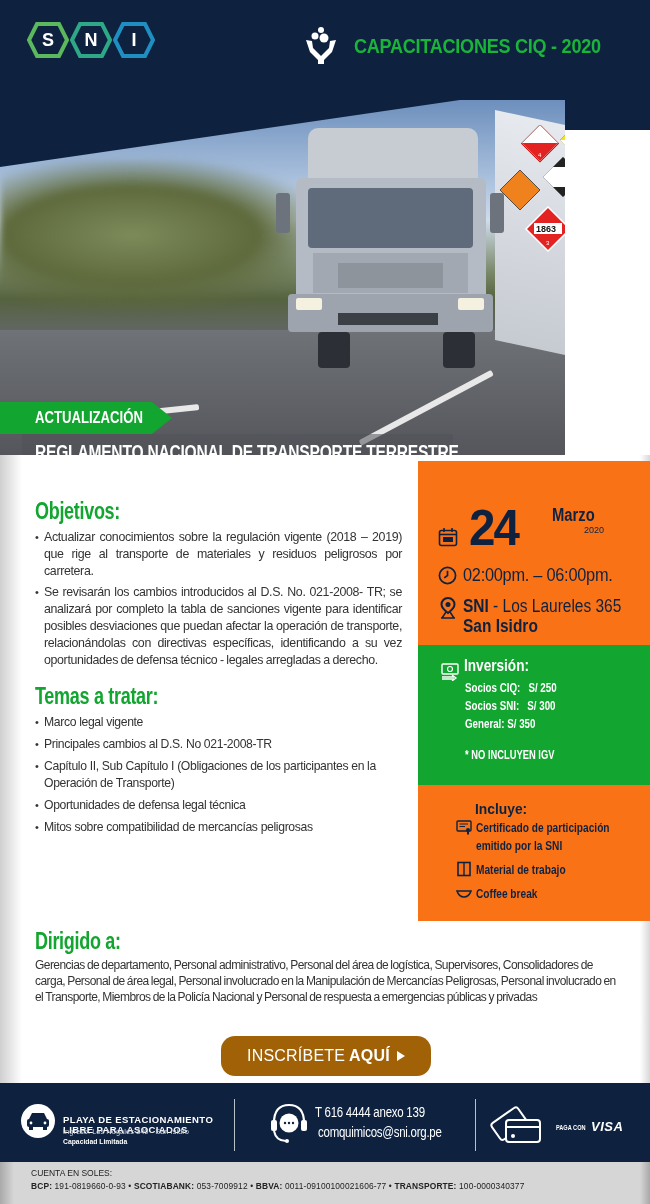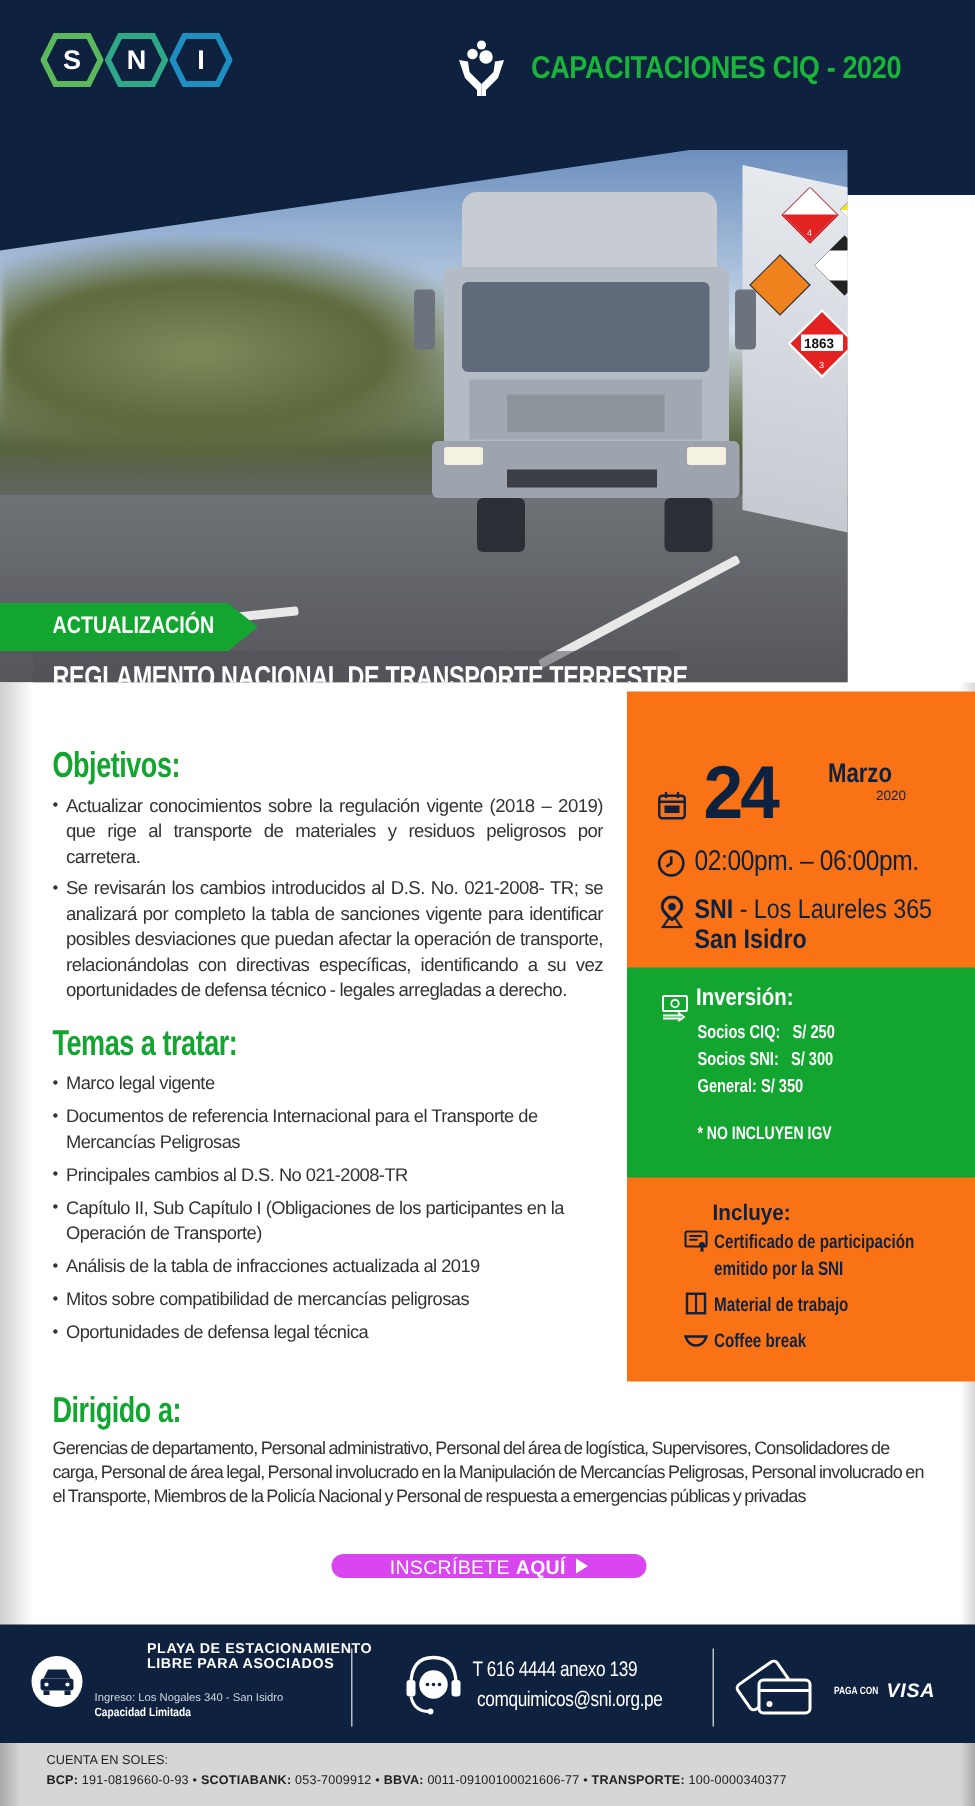--- a/index.html
+++ b/index.html
@@ -71,28 +71,28 @@
 
   .incl { position: absolute; left: 0; top: 324px; width: 232px; height: 136px; }
   .incl-title { position: absolute; left: 57px; top: 15px; color: #0e2240; font-weight: bold; font-size: 15px; transform: scaleX(0.92); transform-origin: left top; }
   .incl-item { position: absolute; left: 38px; display: flex; align-items: flex-start; }
   .incl-item .ic { width: 16px; height: 16px; margin-right: 4px; flex: none; }
   .incl-item span { color: #0e2240; font-weight: bold; font-size: 13px; line-height: 18px; transform: scaleX(0.78); transform-origin: left top; white-space: nowrap; display: block; }
 
   .sec-dir { position: absolute; left: 35px; top: 472px; width: 590px; }
   .dir-text { font-size: 12px; line-height: 16px; color: #333; letter-spacing: -0.55px; word-spacing: -0.6px; margin-top: 2px; }
 
-  .cta { position: absolute; left: 221px; top: 581px; width: 210px; height: 16px; background: #d946ef; border-radius: 14px; display: flex; align-items: center; justify-content: center; color: #fff; font-size: 13px; letter-spacing: 0.2px; cursor: pointer; }
+  .cta { position: absolute; left: 221px; top: 581px; width: 210px; height: 40px; background: #a16207; border-radius: 14px; display: flex; align-items: center; justify-content: center; color: #fff; font-size: 16px; letter-spacing: 0.2px; cursor: pointer; }
   .cta b { margin-left: 4px; font-weight: bold; }
   .cta .tri { margin-left: 7px; width: 0; height: 0; border-left: 8px solid #fff; border-top: 5px solid transparent; border-bottom: 5px solid transparent; }
 
   
   .footer { position: absolute; left: 0; top: 1083px; width: 650px; height: 79px; background: #0e2240; }
   .car-circle { position: absolute; left: 21px; top: 21px; width: 34px; height: 34px; border-radius: 50%; background: #fff; }
-  .park1 { position: absolute; left: 63px; top: 12px; color: #fff; font-weight: bold; font-size: 9.5px; line-height: 10px; letter-spacing: 0.4px; white-space: nowrap; margin-left: 35px; }
+  .park1 { position: absolute; left: 63px; top: 32px; color: #fff; font-weight: bold; font-size: 9.5px; line-height: 10px; letter-spacing: 0.4px; white-space: nowrap; }
   .park2 { position: absolute; left: 63px; top: 44px; color: #d0d6e0; font-size: 7.5px; white-space: nowrap; }
   .park3 { position: absolute; left: 63px; top: 54px; color: #fff; font-weight: bold; font-size: 8px; transform: scaleX(0.85); transform-origin: left top; white-space: nowrap; }
   .vsep { position: absolute; top: 16px; width: 1px; height: 52px; background: #b8c0cc; }
   .headset { position: absolute; left: 268px; top: 16px; width: 42px; height: 46px; }
   .phone { position: absolute; left: 315px; top: 21px; color: #fff; font-size: 14px; white-space: nowrap; transform: scaleX(0.82); transform-origin: left top; letter-spacing: -0.3px; }
   .email { position: absolute; left: 318px; top: 41px; color: #fff; font-size: 14px; white-space: nowrap; transform: scaleX(0.82); transform-origin: left top; letter-spacing: -0.3px; }
   .cards-icon { position: absolute; left: 488px; top: 19px; width: 60px; height: 46px; }
   .paga { position: absolute; left: 556px; top: 41px; color: #fff; font-size: 7px; font-weight: bold; transform: scaleX(0.8); transform-origin: left top; white-space: nowrap; }
   .visa { position: absolute; left: 591px; top: 36px; color: #fff; font-size: 13px; font-weight: bold; font-style: italic; letter-spacing: 0.5px; }
 
@@ -209,26 +209,24 @@
     <ul class="bullets just">
       <li>Actualizar conocimientos sobre la regulación vigente (2018 – 2019) que rige al transporte de materiales y residuos peligrosos por carretera.</li>
       <li>Se revisarán los cambios introducidos al D.S. No. 021-2008- TR; se analizará por completo la tabla de sanciones vigente para identificar posibles desviaciones que puedan afectar la operación de transporte, relacionándolas con directivas específicas, identificando a su vez oportunidades de defensa técnico - legales arregladas a derecho.</li>
     </ul>
   </div>
 
   <div class="sec-temas">
     <div class="h-green">Temas a tratar:</div>
     <ul class="bullets temas">
       <li>Marco legal vigente</li>
-      <li>Documentos de referencia Internacional para el Transporte de Mercancías Peligrosas</li>
       <li>Principales cambios al D.S. No 021-2008-TR</li>
       <li>Capítulo II, Sub Capítulo I (Obligaciones de los participantes en la Operación de Transporte)</li>
-      <li>Análisis de la tabla de infracciones actualizada al 2019</li>
+      <li>Oportunidades de defensa legal técnica</li>
       <li>Mitos sobre compatibilidad de mercancías peligrosas</li>
-      <li>Oportunidades de defensa legal técnica</li>
     </ul>
   </div>
 
   <div class="side">
     <div class="date-row">
       <svg class="cal-icon" viewBox="0 0 20 20">
         <rect x="1.5" y="3.5" width="17" height="15" rx="2" fill="none" stroke="#0e2240" stroke-width="1.6"></rect>
         <line x1="1.5" y1="7.5" x2="18.5" y2="7.5" stroke="#0e2240" stroke-width="1.6"></line>
         <line x1="6" y1="1" x2="6" y2="5" stroke="#0e2240" stroke-width="1.6"></line>
         <line x1="14" y1="1" x2="14" y2="5" stroke="#0e2240" stroke-width="1.6"></line>

